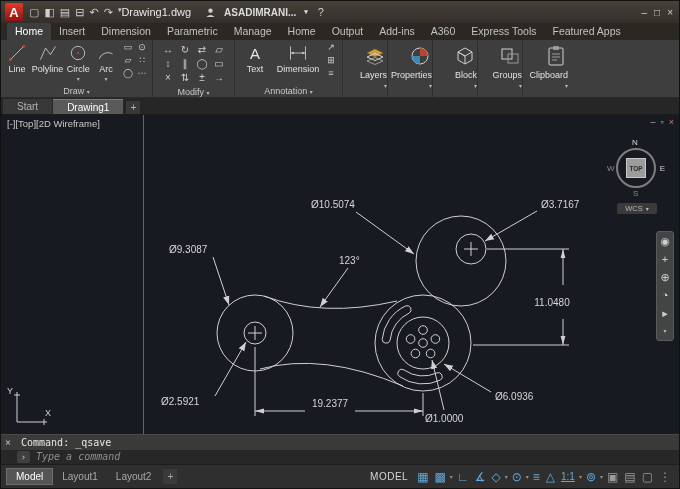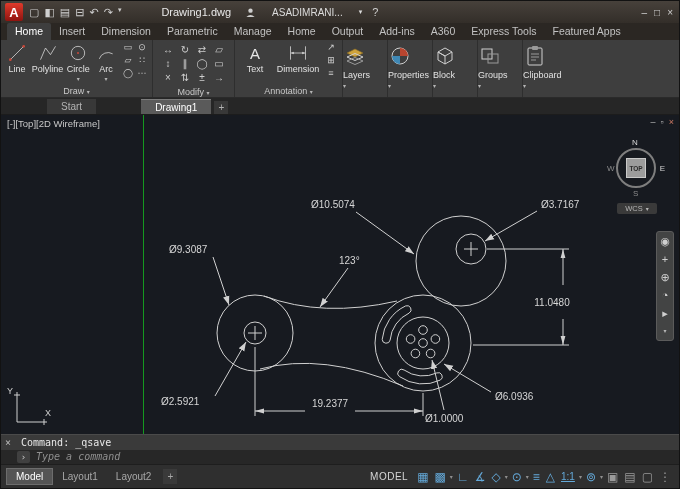--- a/index.html
+++ b/index.html
@@ -8,27 +8,27 @@
          background:#3e3e3e; border:1px solid #121212; font-family:"Liberation Sans", sans-serif; }
 
   
   .titlebar { height:22px; display:flex; align-items:center;
     background:linear-gradient(#47413b,#332e29); color:#d6d6d6; font-size:11px; padding:0 4px; }
   .logo { width:18px; height:18px; background:linear-gradient(#e03a2b,#8f1410); color:#fff;
     font-weight:bold; font-size:13px; display:flex; align-items:center; justify-content:center;
     border-radius:2px; margin-right:6px; }
   .qat { display:flex; gap:5px; color:#cfcfcf; font-size:11px; }
   .qat span { cursor:default; }
-  .doc-title { margin-left:40px; color:#e8e8e8; font-size:11px; }
+  .doc-title { color:#e8e8e8; font-size:11px; }
   .searchbox { margin-left:40px; width:148px; height:15px; background:#262220; border:1px solid #171310;
     border-radius:8px; display:flex; align-items:center; padding:0 6px; }
   .searchbox input { flex:1; background:transparent; border:none; outline:none; color:#a8a8a8;
     font-size:9px; font-style:italic; font-family:"Liberation Sans", sans-serif; }
   .mag { width:10px; height:10px; flex:0 0 auto; }
-  .account { display:flex; align-items:center; gap:16px; margin-left:14px; font-size:10px; color:#dcdcdc; }
+  .account { display:flex; align-items:center; gap:8px; margin-left:14px; font-size:10px; color:#dcdcdc;font-weight:bold; }
   .titlebar .spacer { flex:1; }
   .winbtns { display:flex; gap:7px; font-size:10px; color:#cfcfcf; margin-right:2px; }
   .helpmark { margin-left:10px; color:#cfcfcf; }
 
   
   .ribbon-tabs { height:17px; background:#2b2723; display:flex; align-items:flex-end;
     font-size:10.5px; color:#c2c2c2; padding-left:6px; }
   .rtab { padding:2px 8px 3px; cursor:default; white-space:nowrap; }
   .rtab.active { background:#3e3e3e; color:#fff; border-radius:2px 2px 0 0;margin-top:44px; }
 
@@ -38,29 +38,29 @@
   .panel-content { flex:1; display:flex; align-items:flex-start; padding:2px 3px 0; gap:2px; }
   .panel-label { height:12px; font-size:9px; color:#c9c9c9; text-align:center; line-height:12px; }
   .bigbtn { width:34px; display:flex; flex-direction:column; align-items:center; font-size:9px;
     color:#e2e2e2; gap:1px; padding-top:1px; }
   .bigbtn svg, .bigbtn .glyph { width:20px; height:20px; }
   .glyph { display:flex; align-items:center; justify-content:center; font-size:15px; color:#e6e6e6; }
   .mini-grid { display:grid; grid-template-columns:repeat(2,14px); grid-auto-rows:13px;
     font-size:9px; color:#cfcfcf; text-align:center; }
   .mod-grid { display:grid; grid-template-columns:repeat(4,17px); grid-auto-rows:14px;
     font-size:10px; color:#cfcfcf; text-align:center; padding-top:2px; }
-  .collapsed { width:45px; display:flex; flex-direction:column; align-items:flex-start;
+  .collapsed { width:45px; display:flex; flex-direction:column; align-items:flex-end;
     justify-content:flex-start; padding-top:4px; gap:2px; font-size:9px; color:#e2e2e2;
     border-right:1px solid #2e2e2e; }
   .collapsed svg { width:24px; height:24px; }
   .ddown { font-size:6px; color:#b5b5b5; }
 
   
   .filetabs { height:16px; background:#262626; display:flex; align-items:flex-end; padding-left:2px; gap:1px; }
-  .ftab { height:15px; padding:0 14px; font-size:10px; display:flex; align-items:center; cursor:default;margin-left:44px; }
+  .ftab { height:15px; padding:0 14px; font-size:10px; display:flex; align-items:center; cursor:default; }
   .ftab.start { background:#383838; color:#b2b2b2; }
   .ftab.active { background:#5a5a5a; color:#fff; border-top:1px solid #7c7c7c; }
   .ftab-add { width:14px; height:13px; background:#383838; color:#b2b2b2; font-size:10px;
     display:flex; align-items:center; justify-content:center; margin-left:2px; }
 
   
   .canvas { height:320px; position:relative; background:#171a20; overflow:hidden;
     border-top:1px solid #1c1c1c; }
   .vlabel { position:absolute; top:3px; left:6px; font-size:9.5px; color:#c8c8c8; z-index:5; }
   .vwinbtns { position:absolute; top:2px; right:5px; font-size:9px; color:#b8b8b8; z-index:5;

